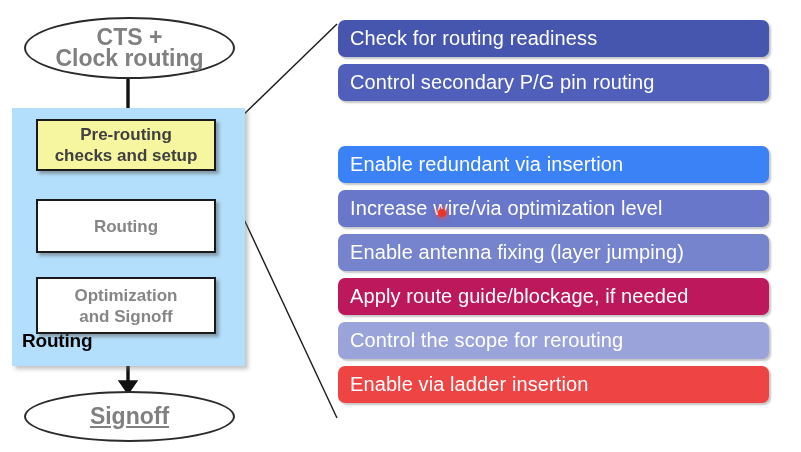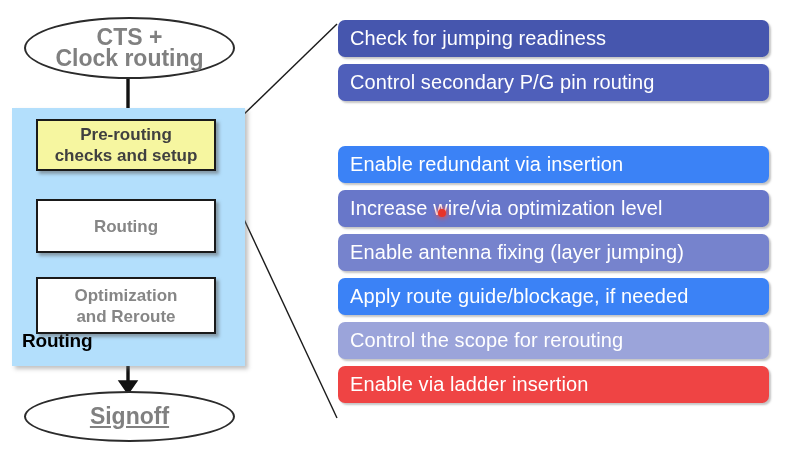--- a/index.html
+++ b/index.html
@@ -182,45 +182,45 @@
       <span style="white-space:pre-line;">Pre-routing
 checks and setup</span>
     </div>
 
     <div class="proc-box" id="box-routing">
       <span style="white-space:pre-line;">Routing</span>
     </div>
 
     <div class="proc-box" id="box-optimization">
       <span style="white-space:pre-line;">Optimization
-and Reroute</span>
+and Signoff</span>
     </div>
 
     <div class="ellipse" id="ellipse-signoff">
       <span style="white-space:pre-line;">Signoff</span>
     </div>
   </div>
 
   <div id="callout-list">
       <div class="callout-item" style="background: rgb(70, 86, 174);">
-        <span>Check for jumping readiness</span>
+        <span>Check for routing readiness</span>
       </div>
       <div class="callout-item" style="background: rgb(79, 95, 186);">
         <span>Control secondary P/G pin routing</span>
       </div>
       <div class="callout-item" style="background: #3b82f6; margin-top: 45px;">
         <span>Enable redundant via insertion</span>
       </div>
       <div class="callout-item" style="background: rgb(104, 119, 201);">
         <span>Increase wire/via optimization level</span>
       </div>
       <div class="callout-item" style="background: rgb(118, 131, 205);">
         <span>Enable antenna fixing (layer jumping)</span>
       </div>
-      <div class="callout-item" style="background: #3b82f6;">
+      <div class="callout-item" style="background: #be185d;">
         <span>Apply route guide/blockage, if needed</span>
       </div>
       <div class="callout-item" style="background: rgb(155, 164, 218);">
         <span>Control the scope for rerouting</span>
       </div>
       <div class="callout-item" style="background: #ef4444;">
         <span>Enable via ladder insertion</span>
       </div>
     </div>
 

